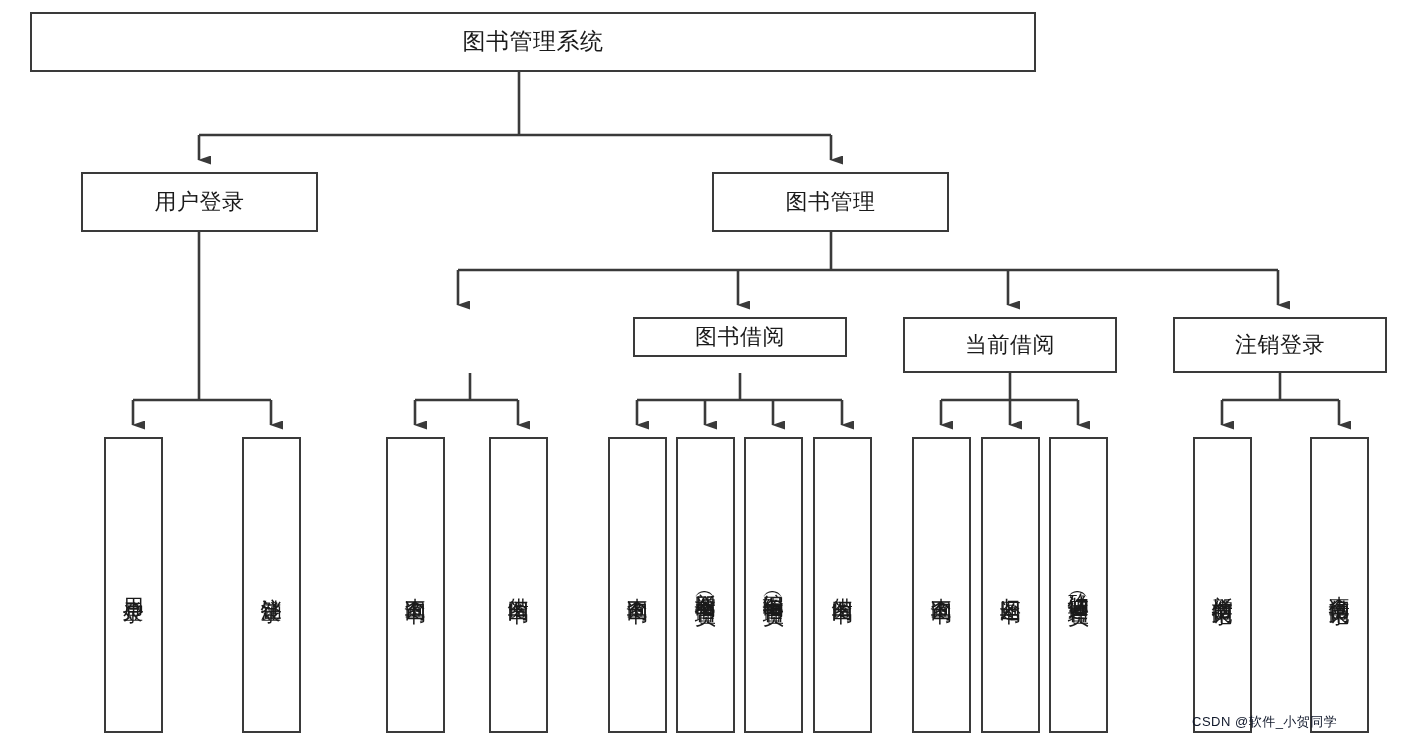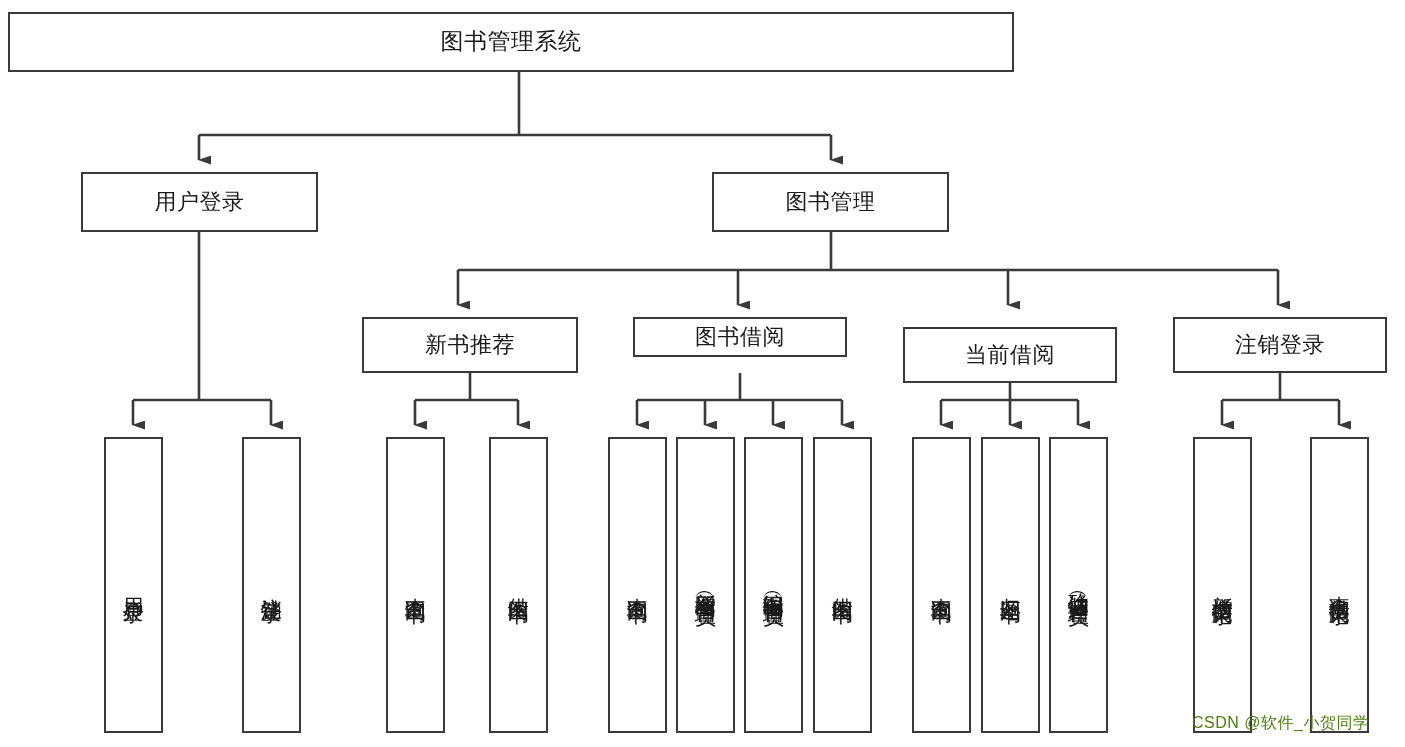--- a/index.html
+++ b/index.html
@@ -58,22 +58,22 @@
     writing-mode: vertical-rl;
     text-orientation: upright;
     font-size: 21px;
     line-height: 1.12;
     letter-spacing: 2px;
     white-space: nowrap;
     max-height: 100%;
   }
   .watermark {
     position: absolute;
-    font-size: 16px;
-    color: #4d7c0f;
+    font-size: 13px;
+    color: #0f172a;
     white-space: nowrap;
     letter-spacing: 0.5px;
   }
 </style>
 </head>
 <body>
 
 <div id="canvas">
 
   <svg class="connectors" viewBox="0 0 1405 747" xmlns="http://www.w3.org/2000/svg">
@@ -120,41 +120,38 @@
       <path d="M 1010 400 L 1010 425" marker-end="url(#arrowhead)"></path>
       <path d="M 1078 400 L 1078 425" marker-end="url(#arrowhead)"></path>
 
       <path d="M 1280 373 L 1280 400"></path>
       <path d="M 1222 400 L 1339 400"></path>
       <path d="M 1222 400 L 1222 425" marker-end="url(#arrowhead)"></path>
       <path d="M 1339 400 L 1339 425" marker-end="url(#arrowhead)"></path>
     </g>
   </svg>
 
-  <div class="node horiz root" style="left:8px; top:12px; width:1006px; height:60px;">
+  <div class="node horiz root" style="left:30px; top:12px; width:1006px; height:60px;">
     <span class="label">图书管理系统</span>
   </div>
 
   <div class="node horiz" style="left:81px; top:172px; width:237px; height:60px;">
     <span class="label">用户登录</span>
   </div>
 
   <div class="node horiz" style="left:712px; top:172px; width:237px; height:60px;">
     <span class="label">图书管理</span>
   </div>
 
-  <div class="node horiz" style="left:362px; top:317px; width:216px; height:56px;">
-    <span class="label">新书推荐</span>
-  </div>
 
   <div class="node horiz" style="left:633px; top:317px; width:214px; height:40px;">
     <span class="label">图书借阅</span>
   </div>
 
-  <div class="node horiz" style="left:903px; top:327px; width:214px; height:56px;">
+  <div class="node horiz" style="left:903px; top:317px; width:214px; height:56px;">
     <span class="label">当前借阅</span>
   </div>
 
   <div class="node horiz" style="left:1173px; top:317px; width:214px; height:56px;">
     <span class="label">注销登录</span>
   </div>
 
   <div class="node vert" style="left:104px; top:437px; width:59px; height:296px;">
     <span class="label">用户登录</span>
   </div>

